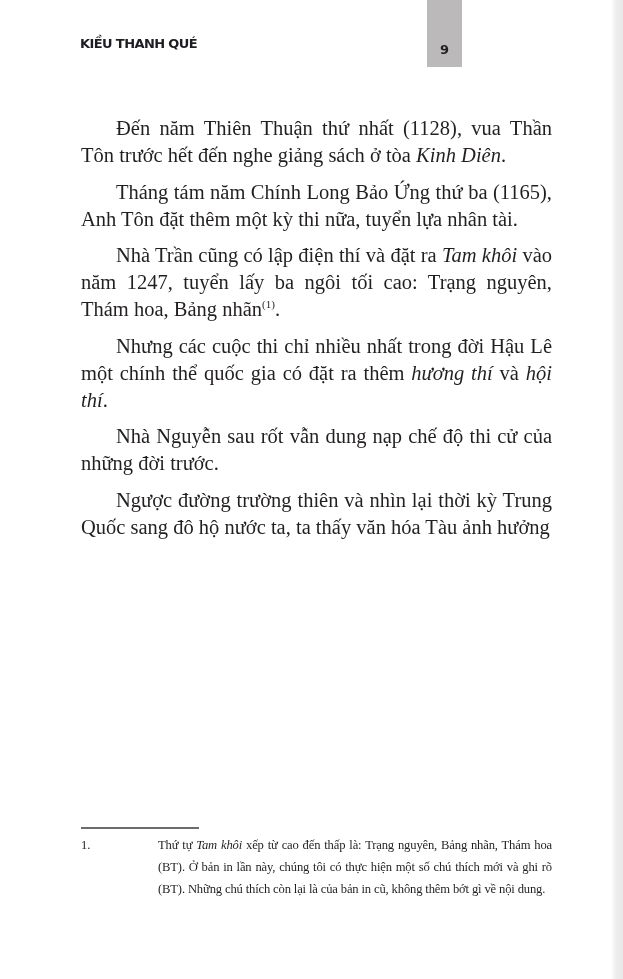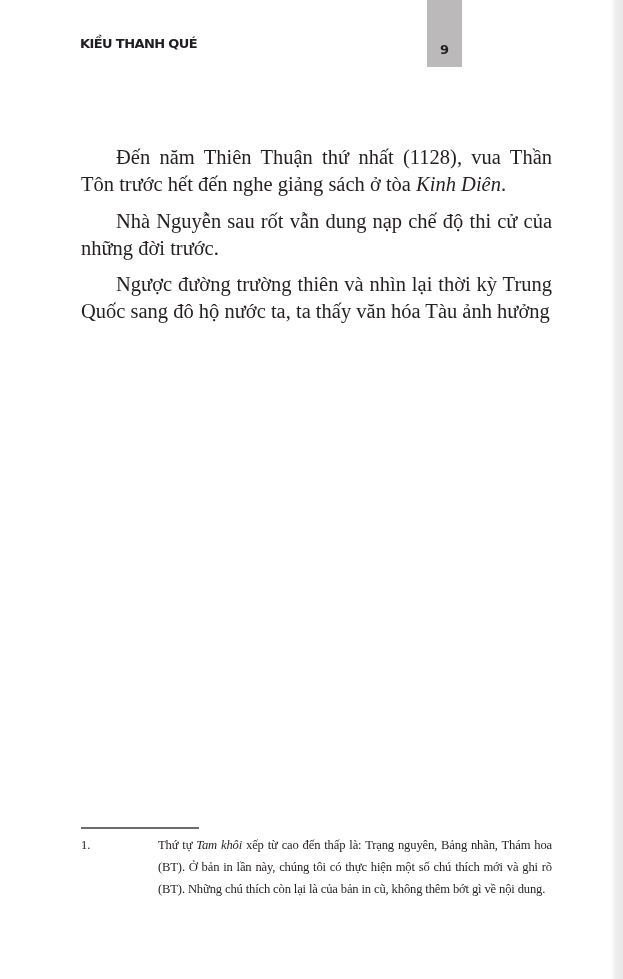--- a/index.html
+++ b/index.html
@@ -52,21 +52,20 @@
     font-size: 13px;
     color: #231f20;
   }
   .body-text {
     position: absolute;
     left: 81px;
     top: 115px;
     width: 471px;
     font-size: 20.5px;
     line-height: 27px;
-    margin-top: 29px;
   }
   .body-text p {
     margin: 0 0 9.5px 0;
     text-indent: 35px;
     text-align: justify;
   }
   .body-text sup {
     font-size: 11px;
     line-height: 0;
     vertical-align: 8px;
@@ -107,20 +106,23 @@
 <div class="page-edge"></div>
 
 <div class="running-head">KIỀU THANH QUÉ</div>
 
 <div class="page-tab">
   <div class="page-number">9</div>
 </div>
 
 <div class="body-text">
   <p><span>Đến năm Thiên Thuận thứ nhất (1128), vua Thần Tôn trước hết đến nghe giảng sách ở tòa </span><i>Kinh Diên</i><span>.</span></p>
+  <p><span>Tháng tám năm Chính Long Bảo Ứng thứ ba (1165), Anh Tôn đặt thêm một kỳ thi nữa, tuyển lựa nhân tài.</span></p>
+  <p><span>Nhà Trần cũng có lập điện thí và đặt ra </span><i>Tam khôi</i><span> vào năm 1247, tuyển lấy ba ngôi tối cao: Trạng nguyên, Thám hoa, Bảng nhãn</span><sup>(1)</sup><span>.</span></p>
+  <p><span>Nhưng các cuộc thi chỉ nhiều nhất trong đời Hậu Lê một chính thể quốc gia có đặt ra thêm </span><i>hương thí</i><span> và </span><i>hội thí</i><span>.</span></p>
   <p><span>Nhà Nguyễn sau rốt vẫn dung nạp chế độ thi cử của những đời trước.</span></p>
   <p><span>Ngược đường trường thiên và nhìn lại thời kỳ Trung Quốc sang đô hộ nước ta, ta thấy văn hóa Tàu ảnh hưởng</span></p>
 </div>
 
 <div class="footnote-rule"></div>
 
 <div class="footnotes">
   <div class="footnote">
     <span class="footnote-num">1.</span>
     <span class="footnote-text"><span>Thứ tự </span><i>Tam khôi</i><span> xếp từ cao đến thấp là: Trạng nguyên, Bảng nhãn, Thám hoa (BT). Ở bản in lần này, chúng tôi có thực hiện một số chú thích mới và ghi rõ (BT). Những chú thích còn lại là của bản in cũ, không thêm bớt gì về nội dung.</span></span>

